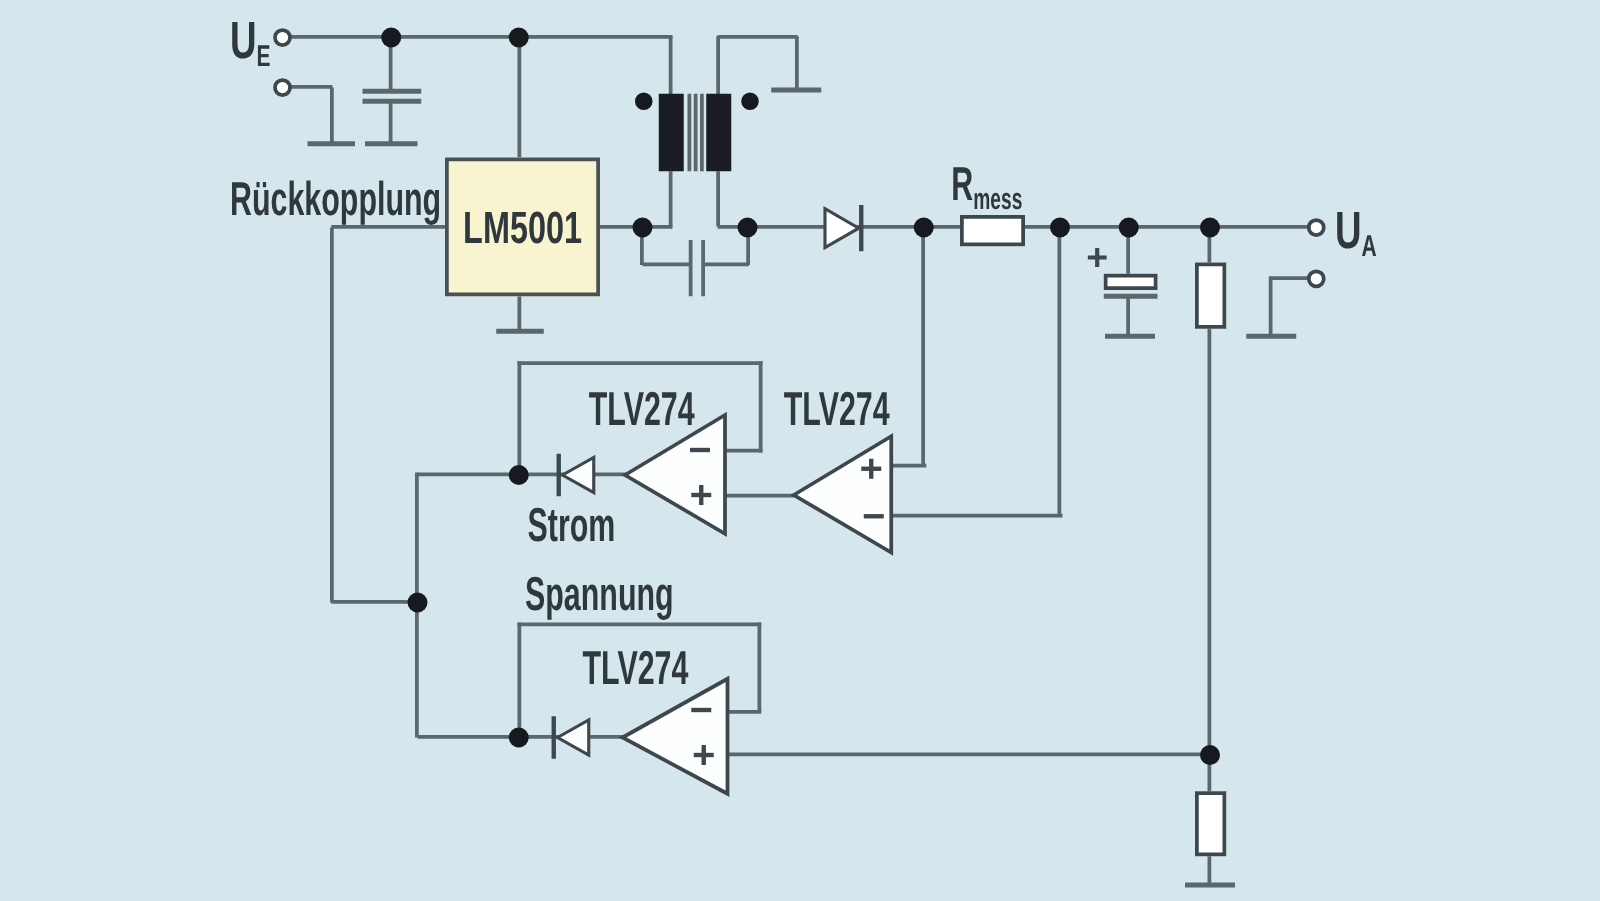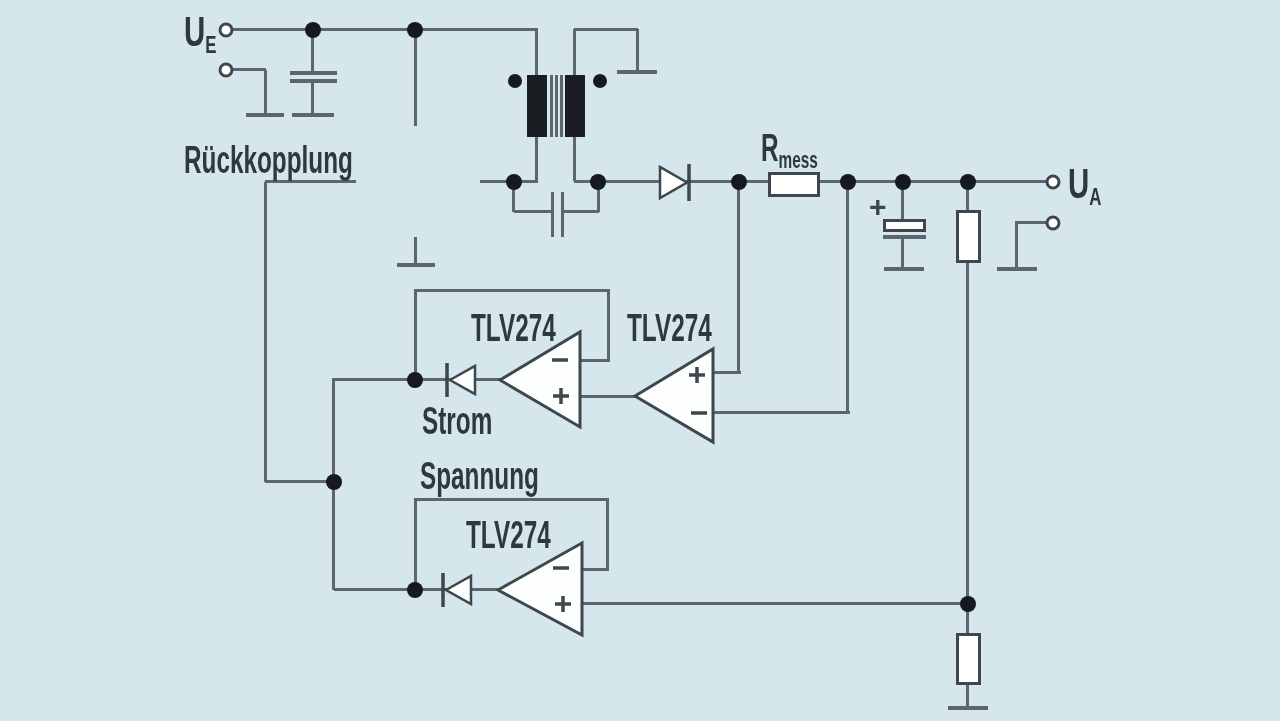--- a/index.html
+++ b/index.html
@@ -101,20 +101,23 @@
   <div class="w" style="left:561px;top:192px;width:3px;height:45px"></div>
 
   <div class="winding" style="left:527px;top:75px;width:20px;height:62px"></div>
   <div class="winding" style="left:565px;top:75px;width:20px;height:62px"></div>
   <div class="w" style="left:550px;top:75px;width:3px;height:62px"></div>
   <div class="w" style="left:555px;top:75px;width:3px;height:62px"></div>
   <div class="w" style="left:560px;top:75px;width:3px;height:62px"></div>
   <div class="pdot" style="left:515px;top:81px"></div>
   <div class="pdot" style="left:600px;top:81px"></div>
 
+  <div class="ic" style="left:356px;top:126px;width:124px;height:111px">
+    <span class="lbl" style="position:static;transform:scaleX(0.72);transform-origin:center;font-size:36px">LM5001</span>
+  </div>
 
   <svg style="left:654px;top:160px" width="42" height="45" viewBox="0 0 42 45">
     <polygon points="6,7 6,38 33,22.5" fill="#ffffff" stroke="#3d474d" stroke-width="2.5"></polygon>
     <line x1="35" y1="4" x2="35" y2="41" stroke="#3d474d" stroke-width="3.5"></line>
   </svg>
 
   <div class="rbox" style="left:768px;top:172px;width:52px;height:25px"></div>
 
   <span class="plus-sign" style="left:869px;top:192px">+</span>
   <div class="rbox" style="left:883px;top:219px;width:43px;height:13px"></div>

